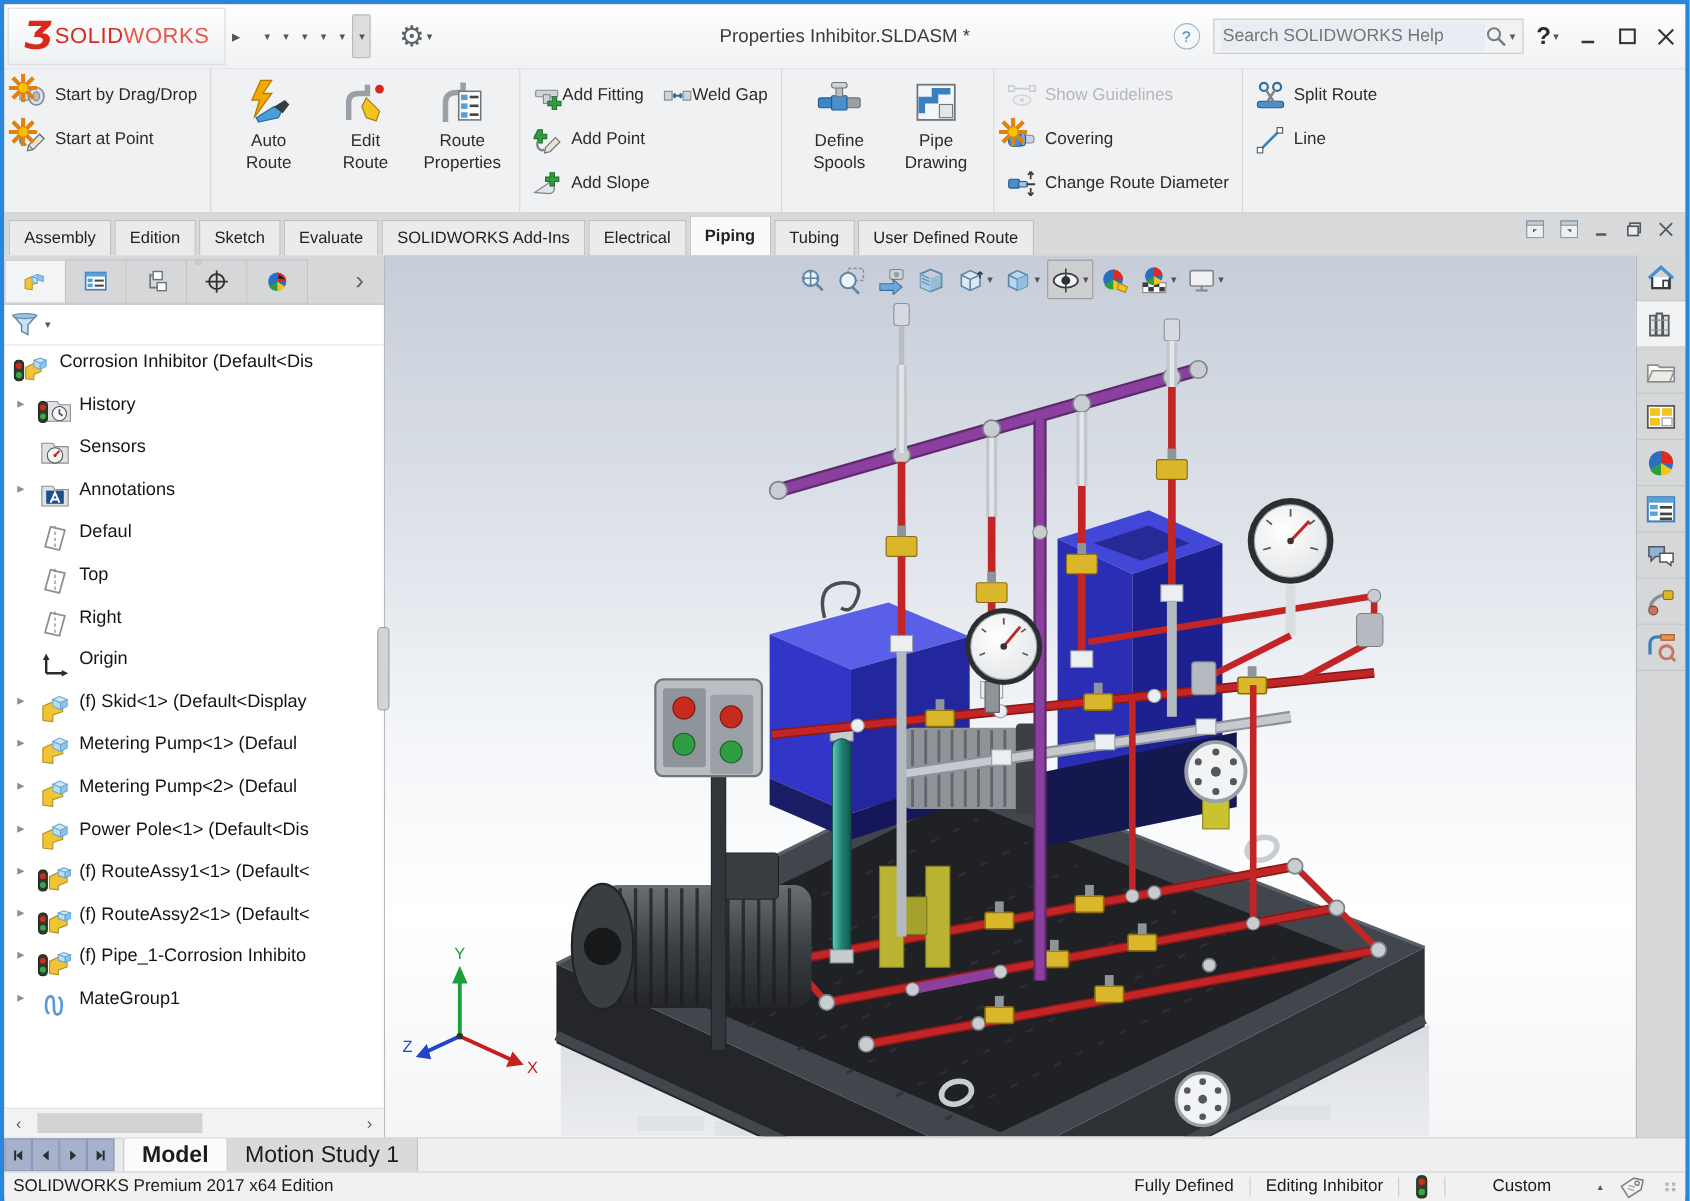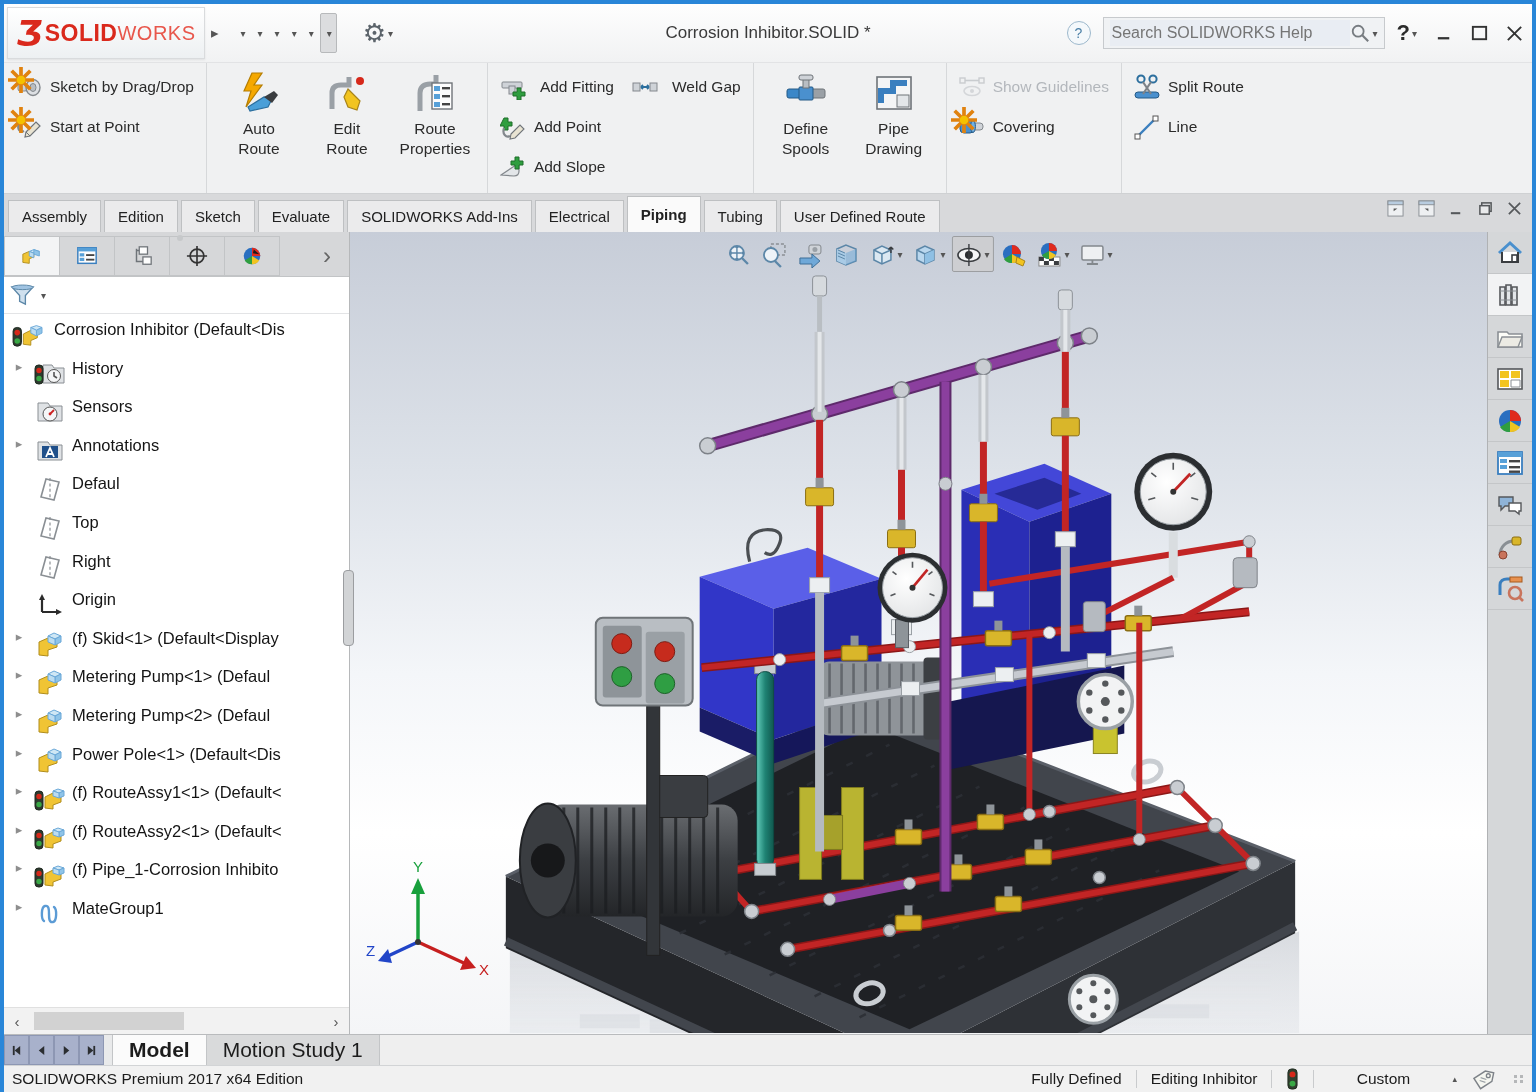--- a/index.html
+++ b/index.html
@@ -2,21 +2,21 @@
 <html><head>
 <meta charset="utf-8">
 <style>
   html,body{margin:0;padding:0;}
   body{width:1536px;height:1092px;overflow:hidden;font-family:"Liberation Sans","DejaVu Sans",sans-serif;background:#fff;}
   .window{position:absolute;inset:0;border:4px solid #2986d8;box-sizing:border-box;display:flex;flex-direction:column;background:#f0f0f0;}
   
   .titlebar{height:58px;flex:0 0 auto;display:flex;align-items:center;background:linear-gradient(#fefefe,#f1f2f3);position:relative;border-bottom:1px solid #e2e3e5;}
   .logo-box{width:196px;height:50px;margin-left:3px;background:linear-gradient(#ffffff,#edf0f2);border:1px solid #d9dbdd;box-shadow:0 1px 2px rgba(0,0,0,.08);display:flex;align-items:center;justify-content:center;}
   .logo-mark{font-size:34px;font-weight:bold;font-style:italic;color:#da291c;font-family:"DejaVu Sans",sans-serif;line-height:1;margin-right:2px;}
-  .logo-solid{font-size:23px;font-weight:bold;color:#da291c;letter-spacing:.5px;}
+  .logo-solid{font-size:20px;font-weight:normal;color:#da291c;letter-spacing:.5px;}
   .logo-works{font-size:20px;color:#e8564b;letter-spacing:.5px;}
   .tb-flyout{font-size:15px;color:#555;margin:0 6px;}
   .qbar{display:flex;align-items:center;gap:2px;margin-left:10px;}
   .qbtn{height:38px;display:flex;align-items:center;justify-content:center;padding:0 4px;position:relative;border-radius:2px;}
   .qbtn.pressed{background:#dcdddf;border:1px solid #b7b9bb;}
   .car{font-size:10px;color:#555;margin-left:2px;}
   .win-title{position:absolute;left:50%;top:50%;transform:translate(-50%,-50%);font-size:17px;color:#3a3a3a;white-space:nowrap;}
   .tb-right{position:absolute;right:8px;top:50%;transform:translateY(-50%);display:flex;align-items:center;gap:12px;}
   .helpbubble{width:22px;height:22px;border:1px solid #9db8cc;border-radius:50%;color:#4a7fa6;font-size:14px;display:flex;align-items:center;justify-content:center;background:#f4f8fb;}
   .searchbox{height:30px;width:268px;background:#f0f2f4;border:1px solid #c7cacd;display:flex;align-items:center;padding:0 6px;}
@@ -26,21 +26,21 @@
   
   .ribbon{height:130px;flex:0 0 auto;background:#f0f1f2;display:flex;align-items:stretch;}
   .rgroup{padding:4px 8px;border-right:1px solid #d6d8da;display:flex;align-items:flex-start;}
   .rcol{display:flex;flex-direction:column;}
   .srow{height:40px;display:flex;align-items:center;gap:8px;font-size:15.5px;color:#2b2b2b;white-space:nowrap;padding:0 4px;}
   .srow.disabled{color:#b3b7bc;}
   .srow.disabled svg{opacity:.45;}
   .ric{width:26px;height:26px;position:relative;flex:0 0 auto;}
   .ric svg{width:26px;height:26px;display:block;}
   .badge{position:absolute;top:-7px;left:-8px;width:12px;height:12px;}
-  .ritem{display:flex;align-items:center;gap:14px;}
+  .ritem{display:flex;align-items:center;gap:0;}
   .bigbtn{min-width:72px;padding:4px 8px 0 8px;display:flex;flex-direction:column;align-items:center;font-size:15.5px;line-height:20px;color:#2b2b2b;text-align:center;}
   .bic{width:42px;height:44px;margin-bottom:4px;}
   .bic svg{width:42px;height:44px;}
   
   .tabrow{height:38px;flex:0 0 auto;background:#d8d9db;display:flex;align-items:flex-end;padding-left:4px;position:relative;border-top:1px solid #cfd1d3;}
   .ctab{height:31px;padding:0 13px;display:flex;align-items:center;font-size:15px;color:#222;background:#ebebec;border:1px solid #bec0c2;border-bottom:none;margin-right:3px;}
   .ctab.active{background:#fafafa;font-weight:bold;height:35px;}
   .doc-controls{position:absolute;right:10px;top:6px;display:flex;align-items:center;gap:14px;}
   
   .main{height:802px;flex:0 0 auto;display:flex;}
@@ -166,21 +166,21 @@
             <rect x="4" y="15" width="6" height="4" fill="#57a0d8"></rect>
             <rect x="12" y="10" width="10" height="2" fill="#444"></rect>
             <rect x="12" y="16" width="10" height="2" fill="#444"></rect>
           </svg>
       </div>
       <div class="qbtn">
         <span style="font-size:26px;color:#5c646b;line-height:1;">⚙</span>
         <span class="car">▾</span>
       </div>
     </div>
-    <div class="win-title">Corrosion Inhibitor.SOLID *</div>
+    <div class="win-title">Properties Inhibitor.SLDASM *</div>
     <div class="tb-right">
       <div class="helpbubble">?</div>
       <div class="searchbox">
         <input type="text" placeholder="Search SOLIDWORKS Help" style="">
         <svg viewBox="0 0 22 22" width="20" height="20">
             <circle cx="9" cy="9" r="6" fill="none" stroke="#777c80" stroke-width="2"></circle>
             <path d="M13.5 13.5L20 20" stroke="#777c80" stroke-width="2.4"></path>
           </svg>
         <span class="car">▾</span>
       </div>
@@ -210,21 +210,21 @@
             <svg class="badge" viewBox="0 0 12 12">
                 <path d="M6 0v12M0 6h12M1.7 1.7l8.6 8.6M10.3 1.7l-8.6 8.6" stroke="#e0820f" stroke-width="1.7"></path>
                 <circle cx="6" cy="6" r="2" fill="#f5c100"></circle>
               </svg>
             <svg viewBox="0 0 26 26">
                 <rect x="2" y="10" width="9" height="7" rx="2" fill="#cfd3d8" stroke="#83888d"></rect>
                 <ellipse cx="17" cy="13.5" rx="7" ry="8" fill="#dde0e4" stroke="#83888d" stroke-width="1.4"></ellipse>
                 <ellipse cx="17" cy="13.5" rx="3" ry="4" fill="#b9bec3" stroke="#83888d"></ellipse>
               </svg>
           </span>
-          <span>Sketch by Drag/Drop</span>
+          <span>Start by Drag/Drop</span>
         </div>
         <div class="srow">
           <span class="ric">
             <svg class="badge" viewBox="0 0 12 12">
                 <path d="M6 0v12M0 6h12M1.7 1.7l8.6 8.6M10.3 1.7l-8.6 8.6" stroke="#e0820f" stroke-width="1.7"></path>
                 <circle cx="6" cy="6" r="2" fill="#f5c100"></circle>
               </svg>
             <svg viewBox="0 0 26 26">
                 <path d="M3 10c-2 5 1 9 5 7" fill="none" stroke="#83888d" stroke-width="2.4"></path>
                 <path d="M10 18L20 8l4 4-10 10-5 1z" fill="#e8e3d2" stroke="#6f7479" stroke-width="1.2"></path>
@@ -371,20 +371,30 @@
                 <path d="M6 0v12M0 6h12M1.7 1.7l8.6 8.6M10.3 1.7l-8.6 8.6" stroke="#e0820f" stroke-width="1.7"></path>
                 <circle cx="6" cy="6" r="2" fill="#f5c100"></circle>
               </svg>
             <svg viewBox="0 0 26 26">
                 <rect x="13" y="9" width="11" height="7" rx="3" fill="#cfd3d8" stroke="#83888d"></rect>
                 <rect x="1" y="6" width="14" height="13" rx="4" fill="#4a90ce" stroke="#255a86"></rect>
                 <ellipse cx="14" cy="12.5" rx="2.4" ry="6" fill="#6fb0e4" stroke="#255a86"></ellipse>
               </svg>
           </span>
           <span>Covering</span>
+        </div>
+        <div class="srow">
+          <span class="ric">
+            <svg viewBox="0 0 26 26">
+                <rect x="1" y="9" width="10" height="8" rx="2" fill="#4a90ce" stroke="#255a86"></rect>
+                <rect x="10" y="11" width="8" height="5" rx="1.5" fill="#9fc3e2" stroke="#255a86"></rect>
+                <path d="M21 2v7M21 2l-2.4 3M21 2l2.4 3M21 24v-7M21 24l-2.4-3M21 24l2.4-3M17 13.5h8" stroke="#3a3d40" stroke-width="1.6" fill="none"></path>
+              </svg>
+          </span>
+          <span>Change Route Diameter</span>
         </div>
       </div>
     </div>
 
     <div class="rgroup" style="border-right:none;">
       <div class="rcol">
         <div class="srow">
           <span class="ric">
             <svg viewBox="0 0 26 26">
                 <rect x="1" y="18" width="24" height="6" rx="3" fill="#4a90ce" stroke="#255a86"></rect>

